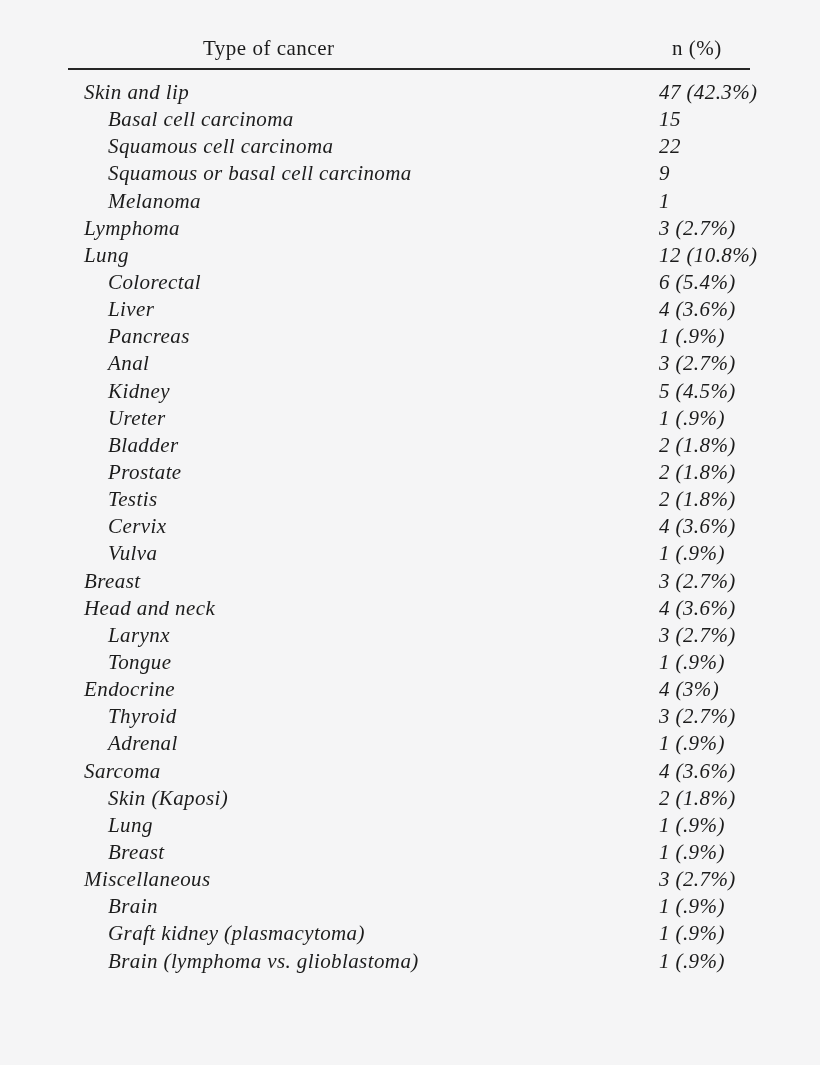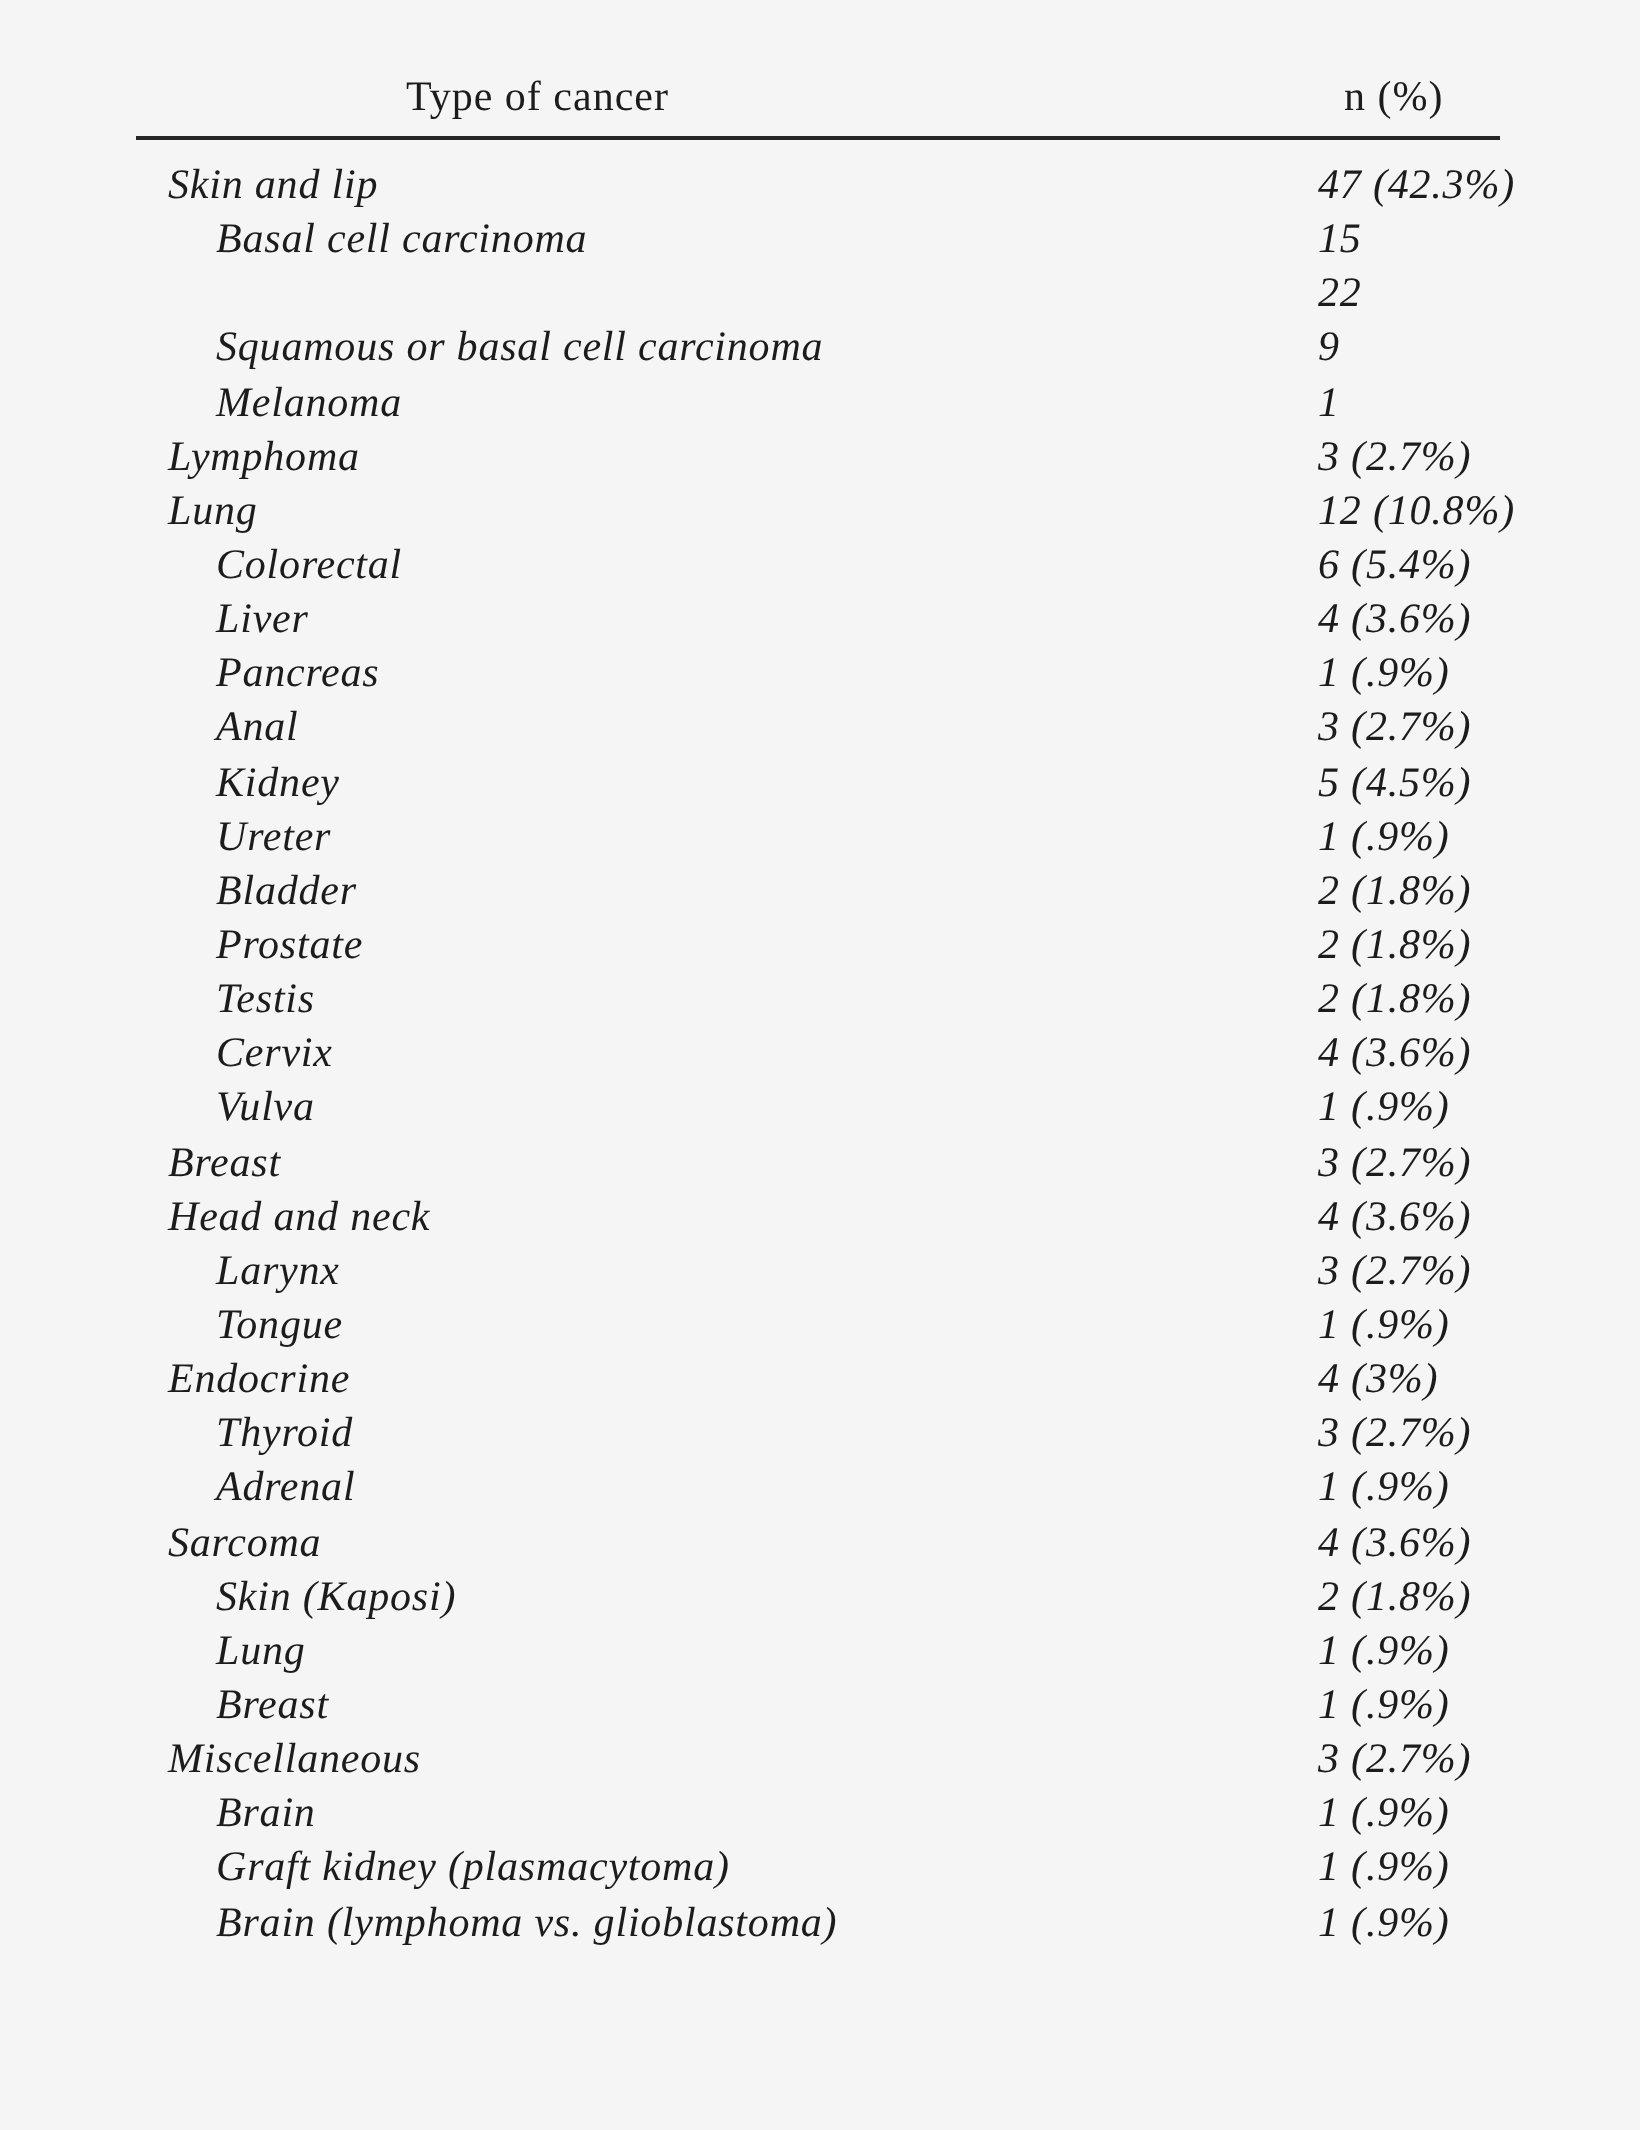--- a/index.html
+++ b/index.html
@@ -86,20 +86,21 @@
       <span class="label">Skin and lip</span>
       <span class="value">47 (42.3%)</span>
     </div>
 
     <div class="row indent-1">
       <span class="label">Basal cell carcinoma</span>
       <span class="value">15</span>
     </div>
 
     <div class="row indent-1">
+      <span class="label">Squamous cell carcinoma</span>
       <span class="value">22</span>
     </div>
 
     <div class="row indent-1">
       <span class="label">Squamous or basal cell carcinoma</span>
       <span class="value">9</span>
     </div>
 
     <div class="row indent-1">
       <span class="label">Melanoma</span>

